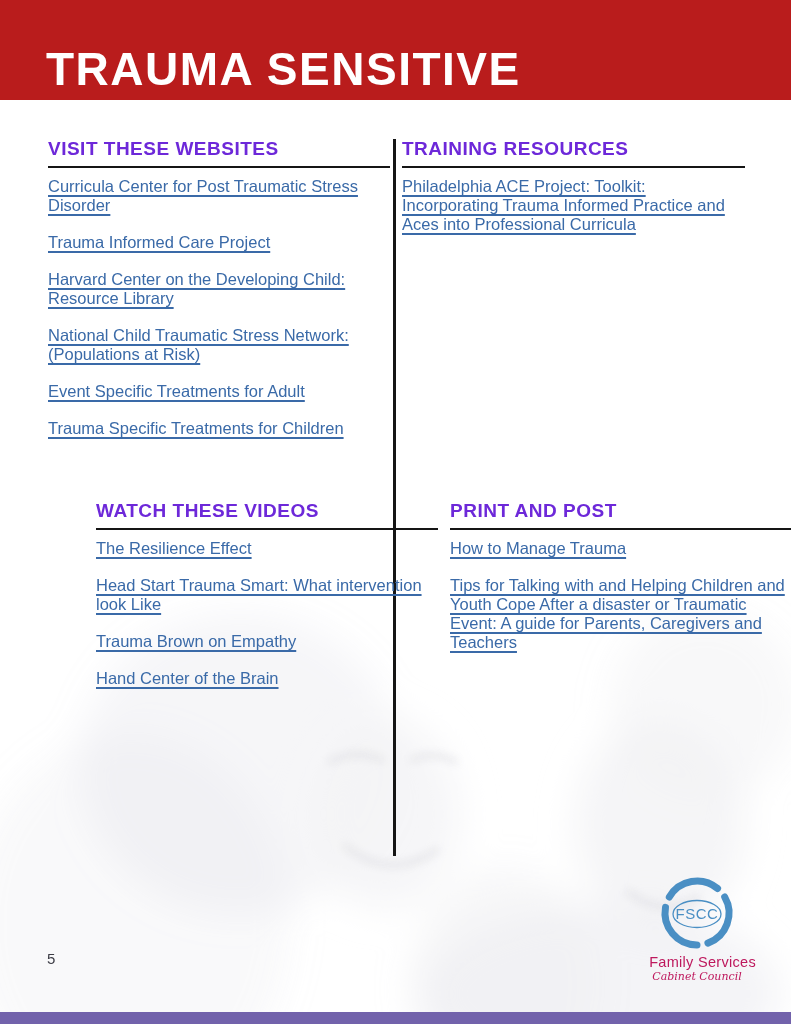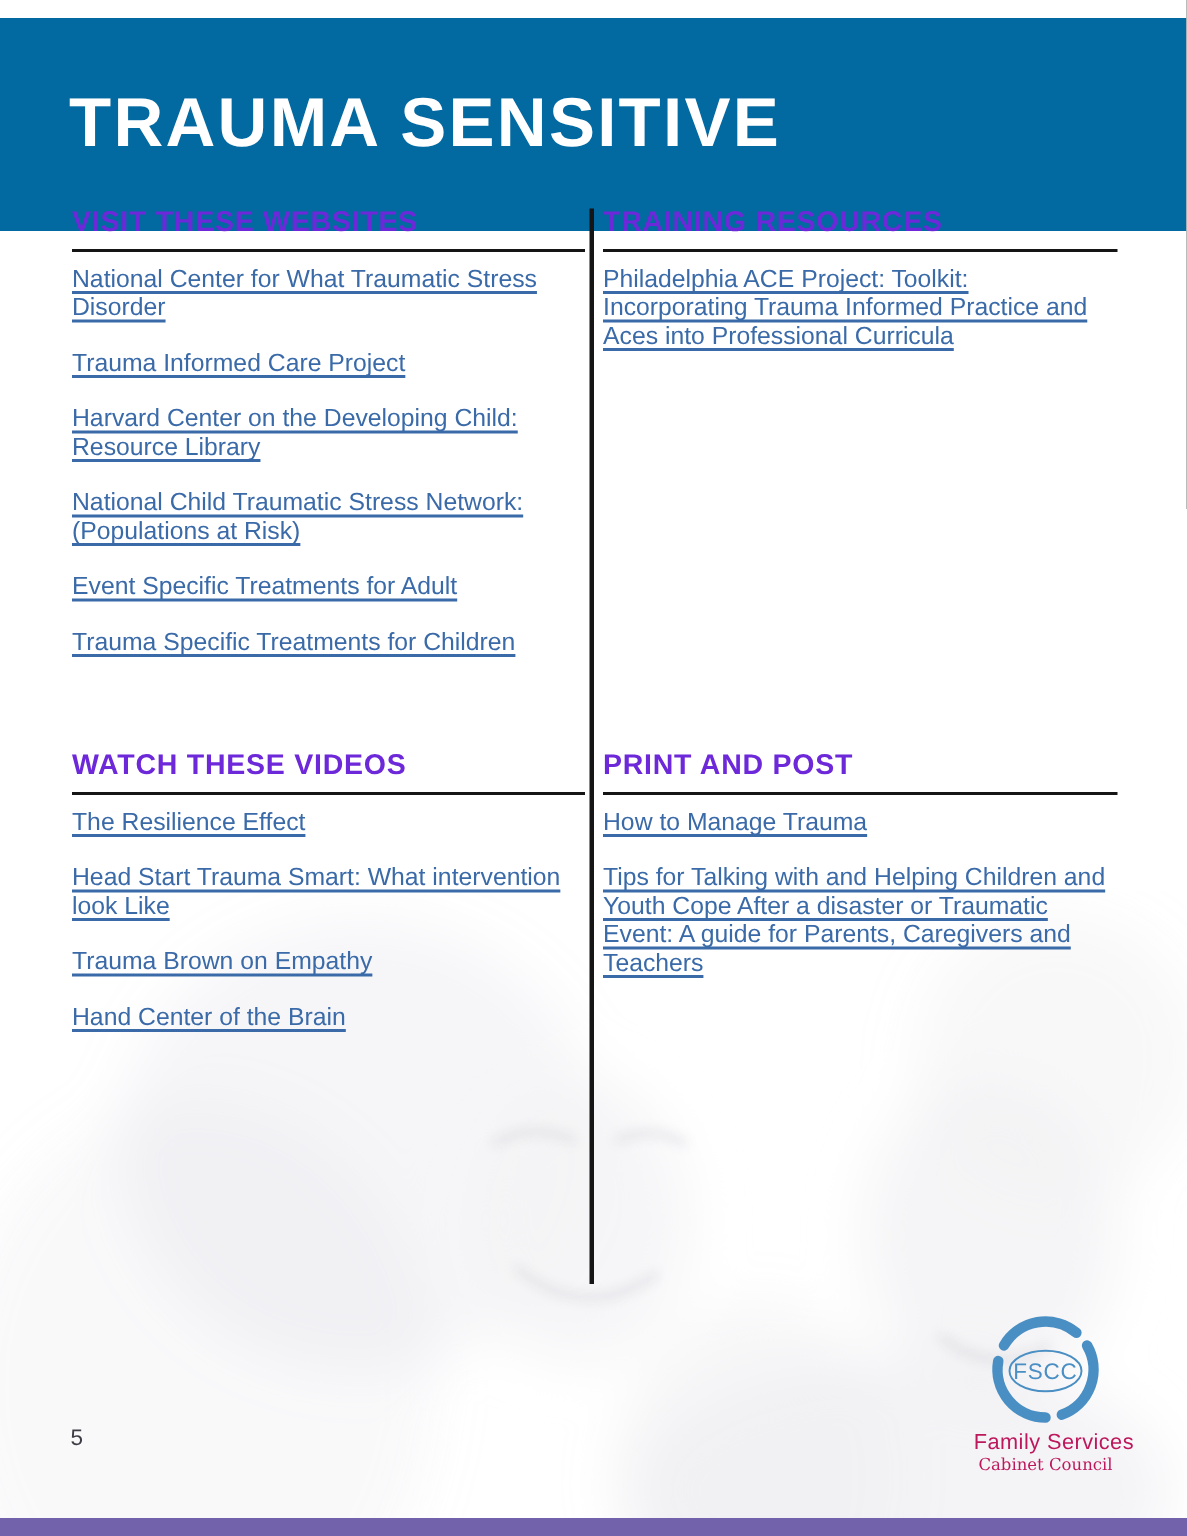--- a/index.html
+++ b/index.html
@@ -2,21 +2,21 @@
 <html><head>
 <meta charset="utf-8">
 <style>
   html,body{margin:0;padding:0;background:#888;}
   .page{
     position:relative; width:791px; height:1024px; margin:0 auto;
     background:#ffffff; overflow:hidden;
     font-family:"Liberation Sans", sans-serif;
   }
   
-  .banner{position:absolute; left:0; top:12px; width:791px; height:142px; background:#0369a1;}
+  .banner{position:absolute; left:0; top:0; width:791px; height:100px; background:#b91c1c;}
   .banner h1{
     position:absolute; left:46px; top:44px; margin:0;
     font-size:46px; line-height:1.1; font-weight:800; color:#ffffff; letter-spacing:1.5px;
   }
   
   .bg-photo{position:absolute; left:0; top:594px; width:791px; height:430px; pointer-events:none;}
   
   .divider-v{position:absolute; left:393px; top:139px; width:2.5px; height:717px; background:#151515;}
   .sec{position:absolute;}
   .sec h2{
@@ -27,27 +27,27 @@
   .sec .links{margin-top:9px;}
   .sec .link-item{margin:0 0 18px 0;}
   .sec .link-item a{
     display:inline; font-size:16.5px; line-height:19px; color:#3a6aa8;
     text-decoration:underline; text-underline-offset:3px; text-decoration-thickness:1.5px;
     cursor:pointer;
   }
   .col-l{left:48px; width:342px;}
   .col-r{left:402px; width:343px;}
   .row-1{top:138px;}
-  .row-2{top:500px;}
+  .row-2{top:500px;margin-left:48px;}
   
   .page-number{position:absolute; left:47px; top:950px; font-size:15px; color:#3d3d45;}
   .logo{position:absolute; left:638px; top:873px; width:118px; text-align:center; color:#be185d;}
   .logo .ring{display:block; margin:0 auto;}
   .logo .name1{font-size:14.5px; letter-spacing:0.3px; margin-top:1px;text-align:right;}
-  .logo .name2{font-size:11px; font-family:"DejaVu Serif", serif; margin-top:0px;}
+  .logo .name2{font-size:11px; font-style:italic; font-family:"DejaVu Serif", serif; margin-top:0px;}
   .footer-bar{position:absolute; left:0; bottom:0; width:791px; height:12px; background:#7262ab;}
 </style>
 </head>
 <body>
 
 <div class="page">
 
   <div class="bg-photo">
     <svg width="791" height="430" viewBox="0 0 791 430">
       <defs>
@@ -78,21 +78,21 @@
 
   <header class="banner">
     <h1>TRAUMA SENSITIVE</h1>
   </header>
 
   <div class="divider-v"></div>
 
   <section class="sec col-l row-1">
     <h2>VISIT THESE WEBSITES</h2>
     <div class="links">
-      <p class="link-item"><a>National Center for What Traumatic Stress Disorder</a></p>
+      <p class="link-item"><a>Curricula Center for Post Traumatic Stress Disorder</a></p>
       <p class="link-item"><a>Trauma Informed Care Project</a></p>
       <p class="link-item"><a>Harvard Center on the Developing Child: Resource Library</a></p>
       <p class="link-item"><a>National Child Traumatic Stress Network: (Populations at Risk)</a></p>
       <p class="link-item"><a>Event Specific Treatments for Adult</a></p>
       <p class="link-item"><a>Trauma Specific Treatments for Children</a></p>
     </div>
   </section>
 
   <section class="sec col-r row-1">
     <h2>TRAINING RESOURCES</h2>

